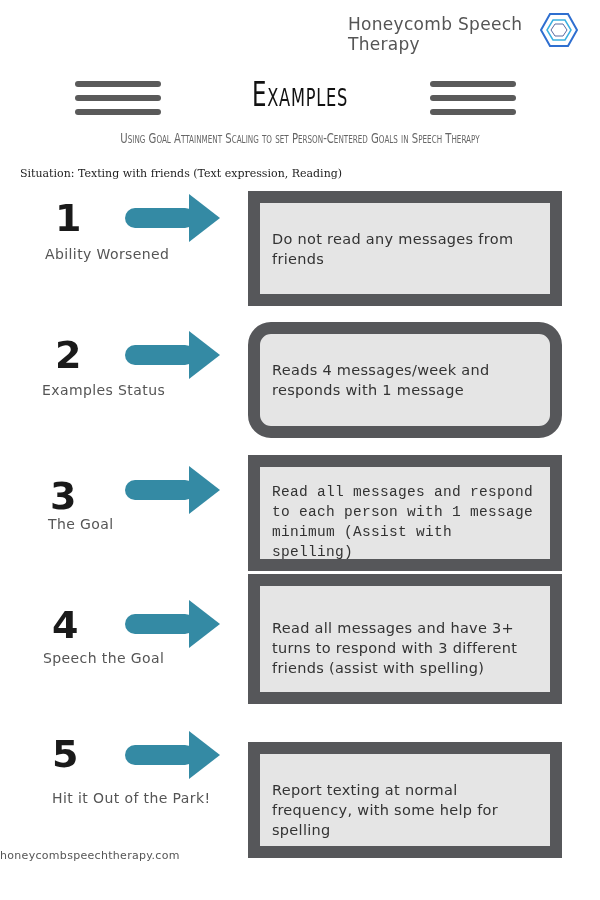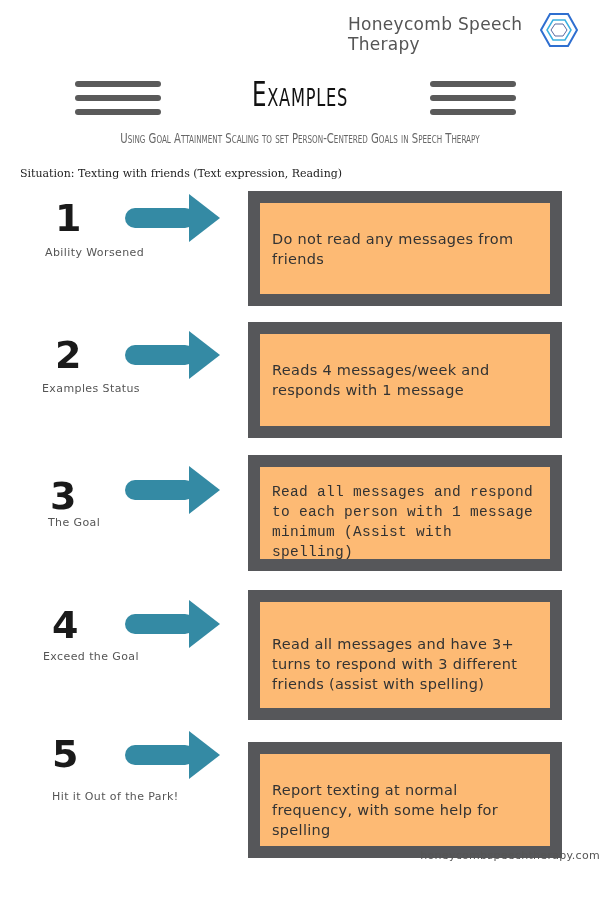--- a/index.html
+++ b/index.html
@@ -7,25 +7,25 @@
   .brand{position:absolute;top:14px;left:348px;font-size:17px;color:#555;letter-spacing:0.3px;}
   .logo{position:absolute;top:12px;left:540px;width:38px;height:36px;}
   .bars{position:absolute;top:81px;width:86px;}
   .bars div{height:6px;background:#5a5a5a;border-radius:3px;margin-bottom:8px;}
   .bars.left{left:75px;} .bars.right{left:430px;}
   .title{position:absolute;top:74px;left:0;width:600px;text-align:center;font-family:"DejaVu Sans Condensed","DejaVu Sans",sans-serif;font-size:34px;color:#111;font-variant:small-caps;letter-spacing:1px;transform:scaleX(0.75);}
   .subtitle{position:absolute;top:130px;left:0;width:600px;text-align:center;font-size:14px;color:#666;font-variant:small-caps;transform:scaleX(0.72);white-space:nowrap;}
   .situation{position:absolute;top:167px;left:20px;font-family:"DejaVu Serif",serif;font-size:11px;color:#222;white-space:nowrap;}
   .row{position:absolute;left:0;width:600px;}
   .num{position:absolute;font-size:38px;font-weight:bold;color:#1a1a1a;}
-  .lbl{position:absolute;font-size:11px;color:#555;white-space:nowrap;letter-spacing:0.4px;}
+  .lbl{position:absolute;font-size:14px;color:#555;white-space:nowrap;letter-spacing:0.4px;}
   .arrow{position:absolute;left:125px;width:95px;height:48px;}
-  .box{position:absolute;left:248px;width:290px;border:12px solid #56575a;background:#fdba74;display:flex;align-items:center;}
+  .box{position:absolute;left:248px;width:290px;border:12px solid #56575a;background:#e5e5e5;display:flex;align-items:center;}
   .box span{display:block;padding:0 12px 0 12px;font-size:14.5px;line-height:20px;color:#333;letter-spacing:0.3px;}
-  .footer{position:absolute;top:849px;left:0;width:600px;text-align:right;font-size:11px;color:#555;letter-spacing:0.3px;}
+  .footer{position:absolute;top:849px;left:0;width:600px;text-align:left;font-size:11px;color:#555;letter-spacing:0.3px;}
 </style>
 </head>
 <body>
 
 <div class="brand">Honeycomb Speech Therapy</div>
 <svg class="logo" viewBox="0 0 38 36">
   <polygon points="10,2 28,2 37,18 28,34 10,34 1,18" fill="none" stroke="#2f6fd0" stroke-width="2"></polygon>
   <polygon points="13,8 25,8 31,18 25,28 13,28 7,18" fill="none" stroke="#3ab0e0" stroke-width="1.5"></polygon>
   <polygon points="15,12 23,12 27,18 23,24 15,24 11,18" fill="none" stroke="#5a6aa0" stroke-width="1"></polygon>
 </svg>
@@ -56,45 +56,45 @@
     </div>
 </div>
 
 <div class="row">
   <div class="num" style="top:333px;left:55px;">2</div>
   <div class="lbl" style="top:382px;left:42px;">Examples Status</div>
   <svg class="arrow" style="top:331px;" viewBox="0 0 95 48">
       <rect x="0" y="14" width="70" height="20" rx="10" fill="#348aa4"></rect>
       <polygon points="64,0 95,24 64,48" fill="#348aa4"></polygon>
     </svg>
-  <div class="box" style="top:322px;height:92px;">
+  <div class="box" style="top:322px;height:92px;border-radius:23px;">
       <span>Reads 4 messages/week and responds with 1 message</span>
     </div>
 </div>
 
 <div class="row">
   <div class="num" style="top:474px;left:50px;">3</div>
   <div class="lbl" style="top:516px;left:48px;">The Goal</div>
   <svg class="arrow" style="top:466px;" viewBox="0 0 95 48">
       <rect x="0" y="14" width="70" height="20" rx="10" fill="#348aa4"></rect>
       <polygon points="64,0 95,24 64,48" fill="#348aa4"></polygon>
     </svg>
   <div class="box" style="top:455px;height:92px;font-family:Liberation Mono, monospace;">
       <span style="padding-top:18px;">Read all messages and respond to each person with 1 message minimum (Assist with spelling)</span>
     </div>
 </div>
 
 <div class="row">
   <div class="num" style="top:603px;left:52px;">4</div>
-  <div class="lbl" style="top:650px;left:43px;">Exceed the Goal</div>
+  <div class="lbl" style="top:650px;left:43px;">Speech the Goal</div>
   <svg class="arrow" style="top:600px;" viewBox="0 0 95 48">
       <rect x="0" y="14" width="70" height="20" rx="10" fill="#348aa4"></rect>
       <polygon points="64,0 95,24 64,48" fill="#348aa4"></polygon>
     </svg>
-  <div class="box" style="top:590px;height:106px;">
+  <div class="box" style="top:574px;height:106px;">
       <span style="padding-top:18px;">Read all messages and have 3+ turns to respond with 3 different friends (assist with spelling)</span>
     </div>
 </div>
 
 <div class="row">
   <div class="num" style="top:732px;left:52px;">5</div>
   <div class="lbl" style="top:790px;left:36px;margin-left:16px;">Hit it Out of the Park!</div>
   <svg class="arrow" style="top:731px;" viewBox="0 0 95 48">
       <rect x="0" y="14" width="70" height="20" rx="10" fill="#348aa4"></rect>
       <polygon points="64,0 95,24 64,48" fill="#348aa4"></polygon>

